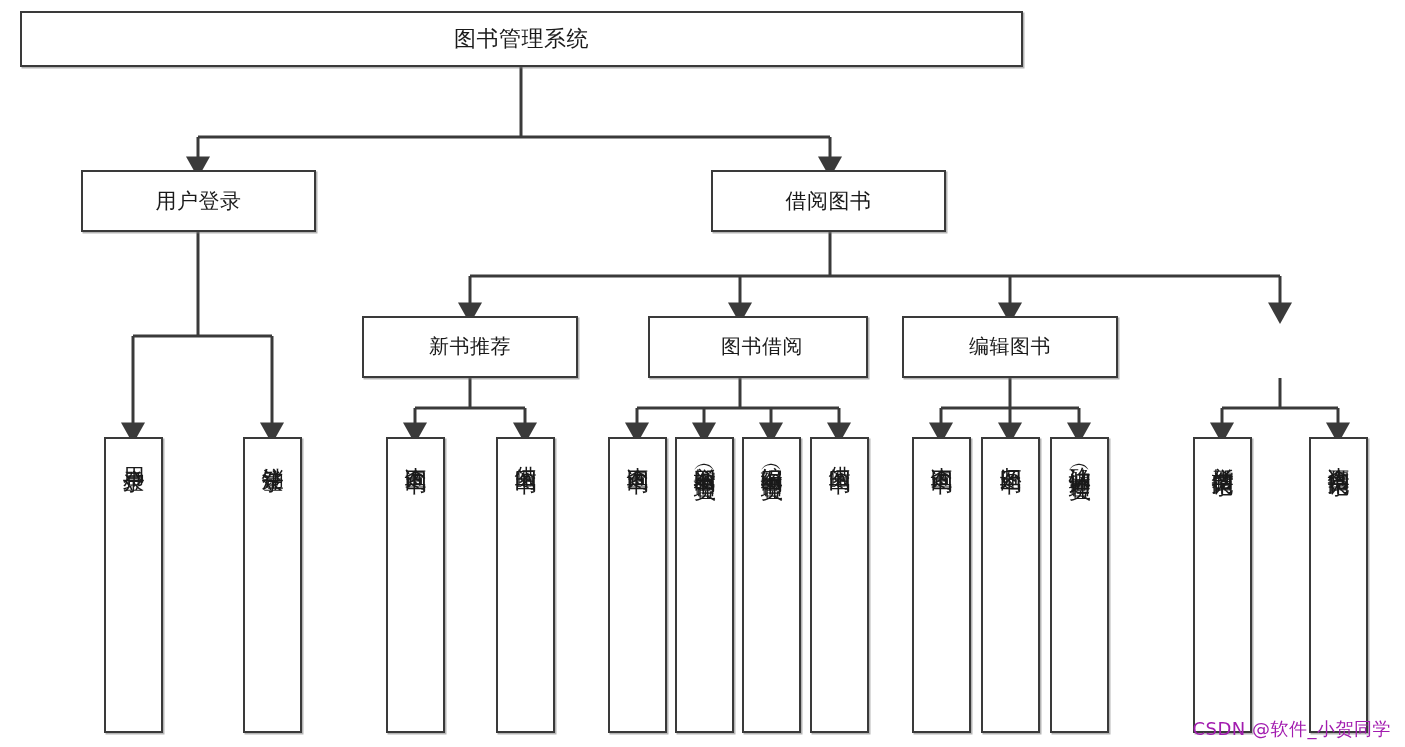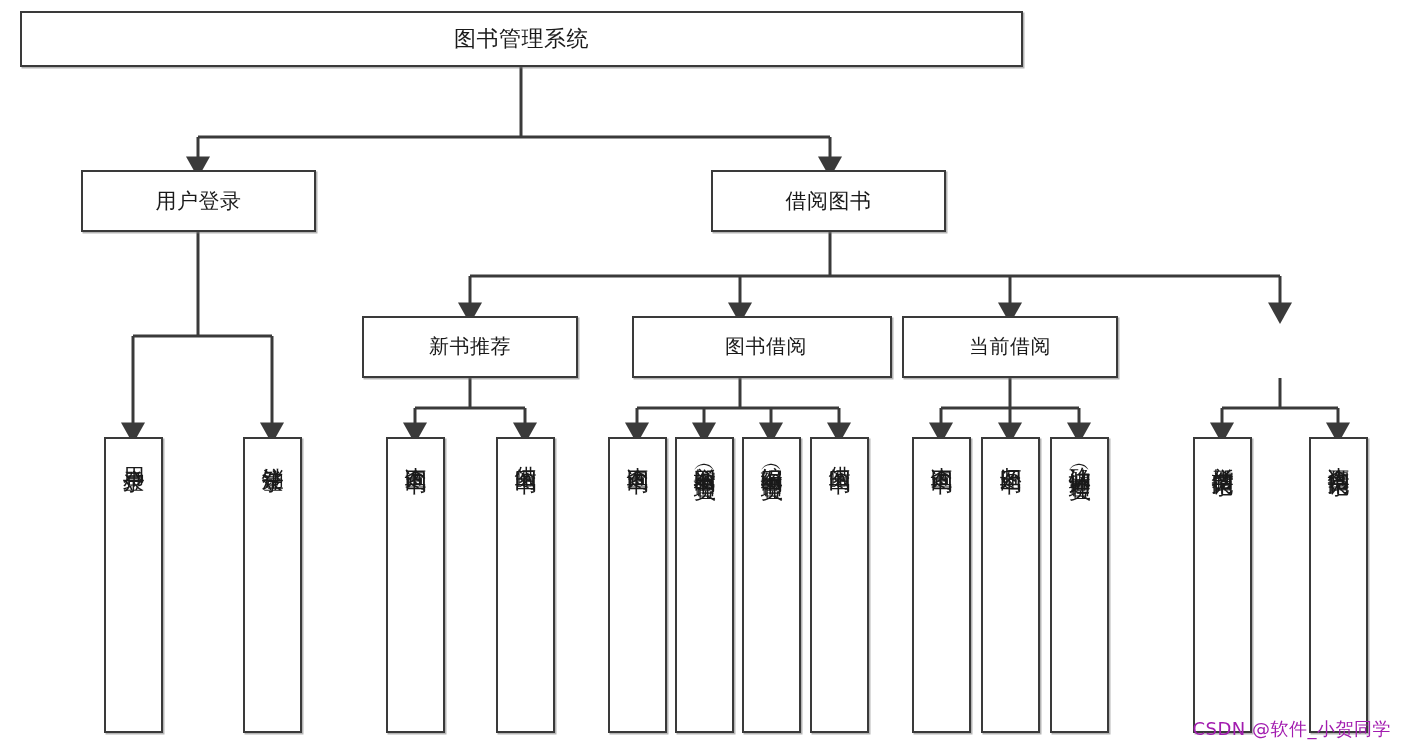--- a/index.html
+++ b/index.html
@@ -122,25 +122,25 @@
   <div class="node level1" style="left:81px;top:170px;width:235px;height:62px;">
     <span class="lbl">用户登录</span>
   </div>
   <div class="node level1" style="left:711px;top:170px;width:235px;height:62px;">
     <span class="lbl">借阅图书</span>
   </div>
 
   <div class="node level2" style="left:362px;top:316px;width:216px;height:62px;">
     <span class="lbl">新书推荐</span>
   </div>
-  <div class="node level2" style="left:632px;top:316px;width:260px;height:62px;padding-left:8px;">
+  <div class="node level2" style="left:648px;top:316px;width:220px;height:62px;padding-left:8px;">
     <span class="lbl">图书借阅</span>
   </div>
   <div class="node level2" style="left:902px;top:316px;width:216px;height:62px;">
-    <span class="lbl">当前借阅</span>
+    <span class="lbl">编辑图书</span>
   </div>
 
   <div class="node leaf" style="left:104px;top:437px;width:59px;height:296px;">
     <span class="lbl">用户登录</span>
   </div>
   <div class="node leaf" style="left:243px;top:437px;width:59px;height:296px;">
     <span class="lbl">注销登录</span>
   </div>
 
   <div class="node leaf" style="left:386px;top:437px;width:59px;height:296px;">

